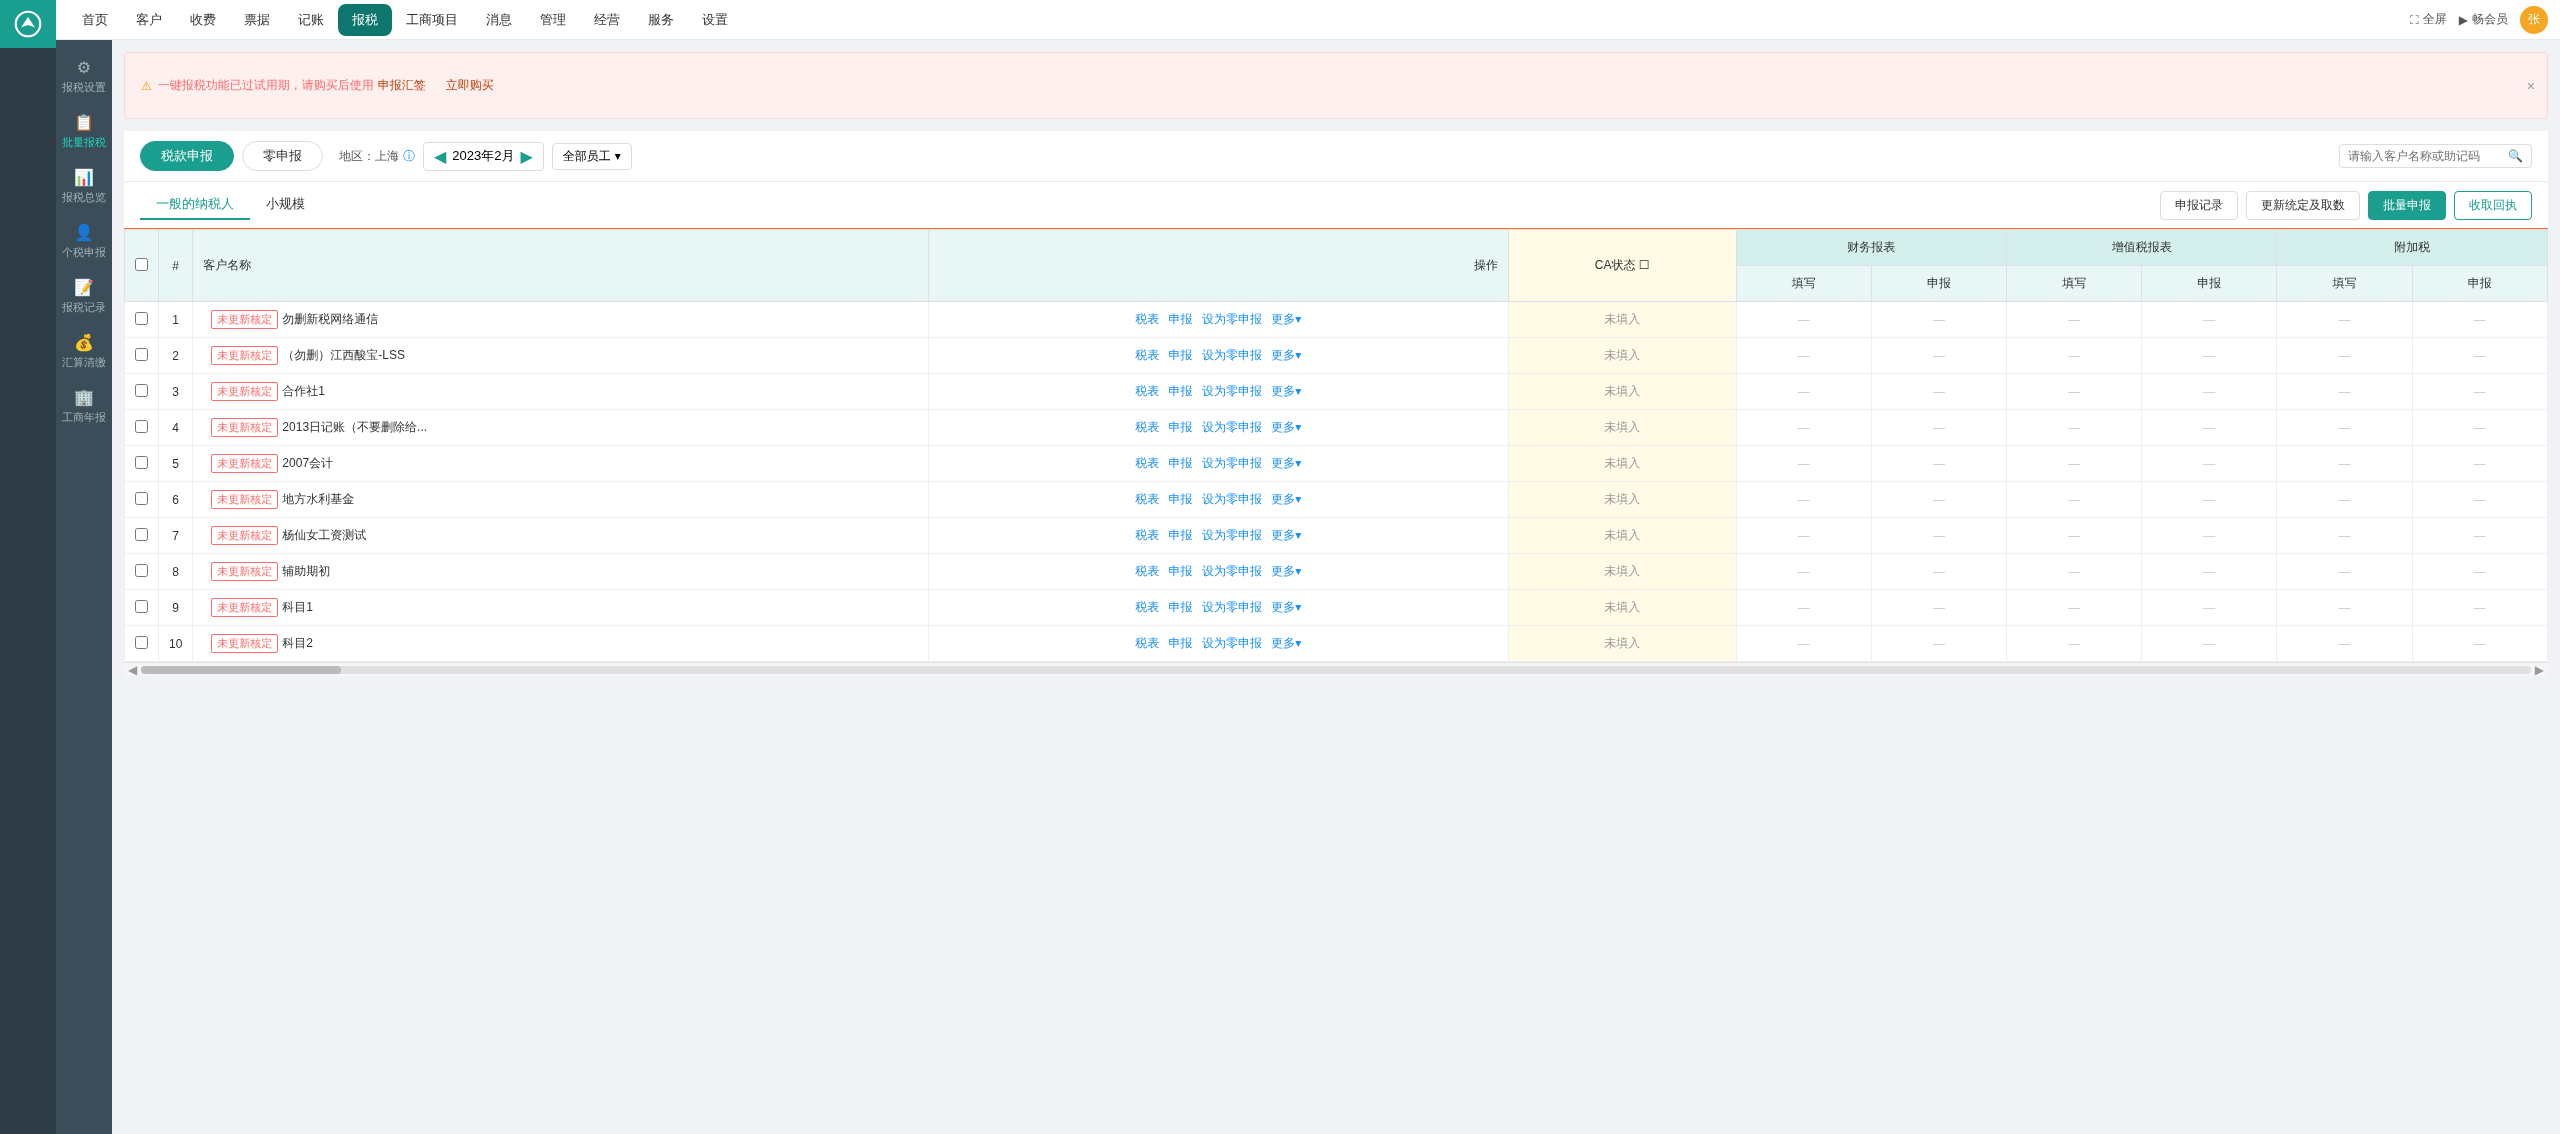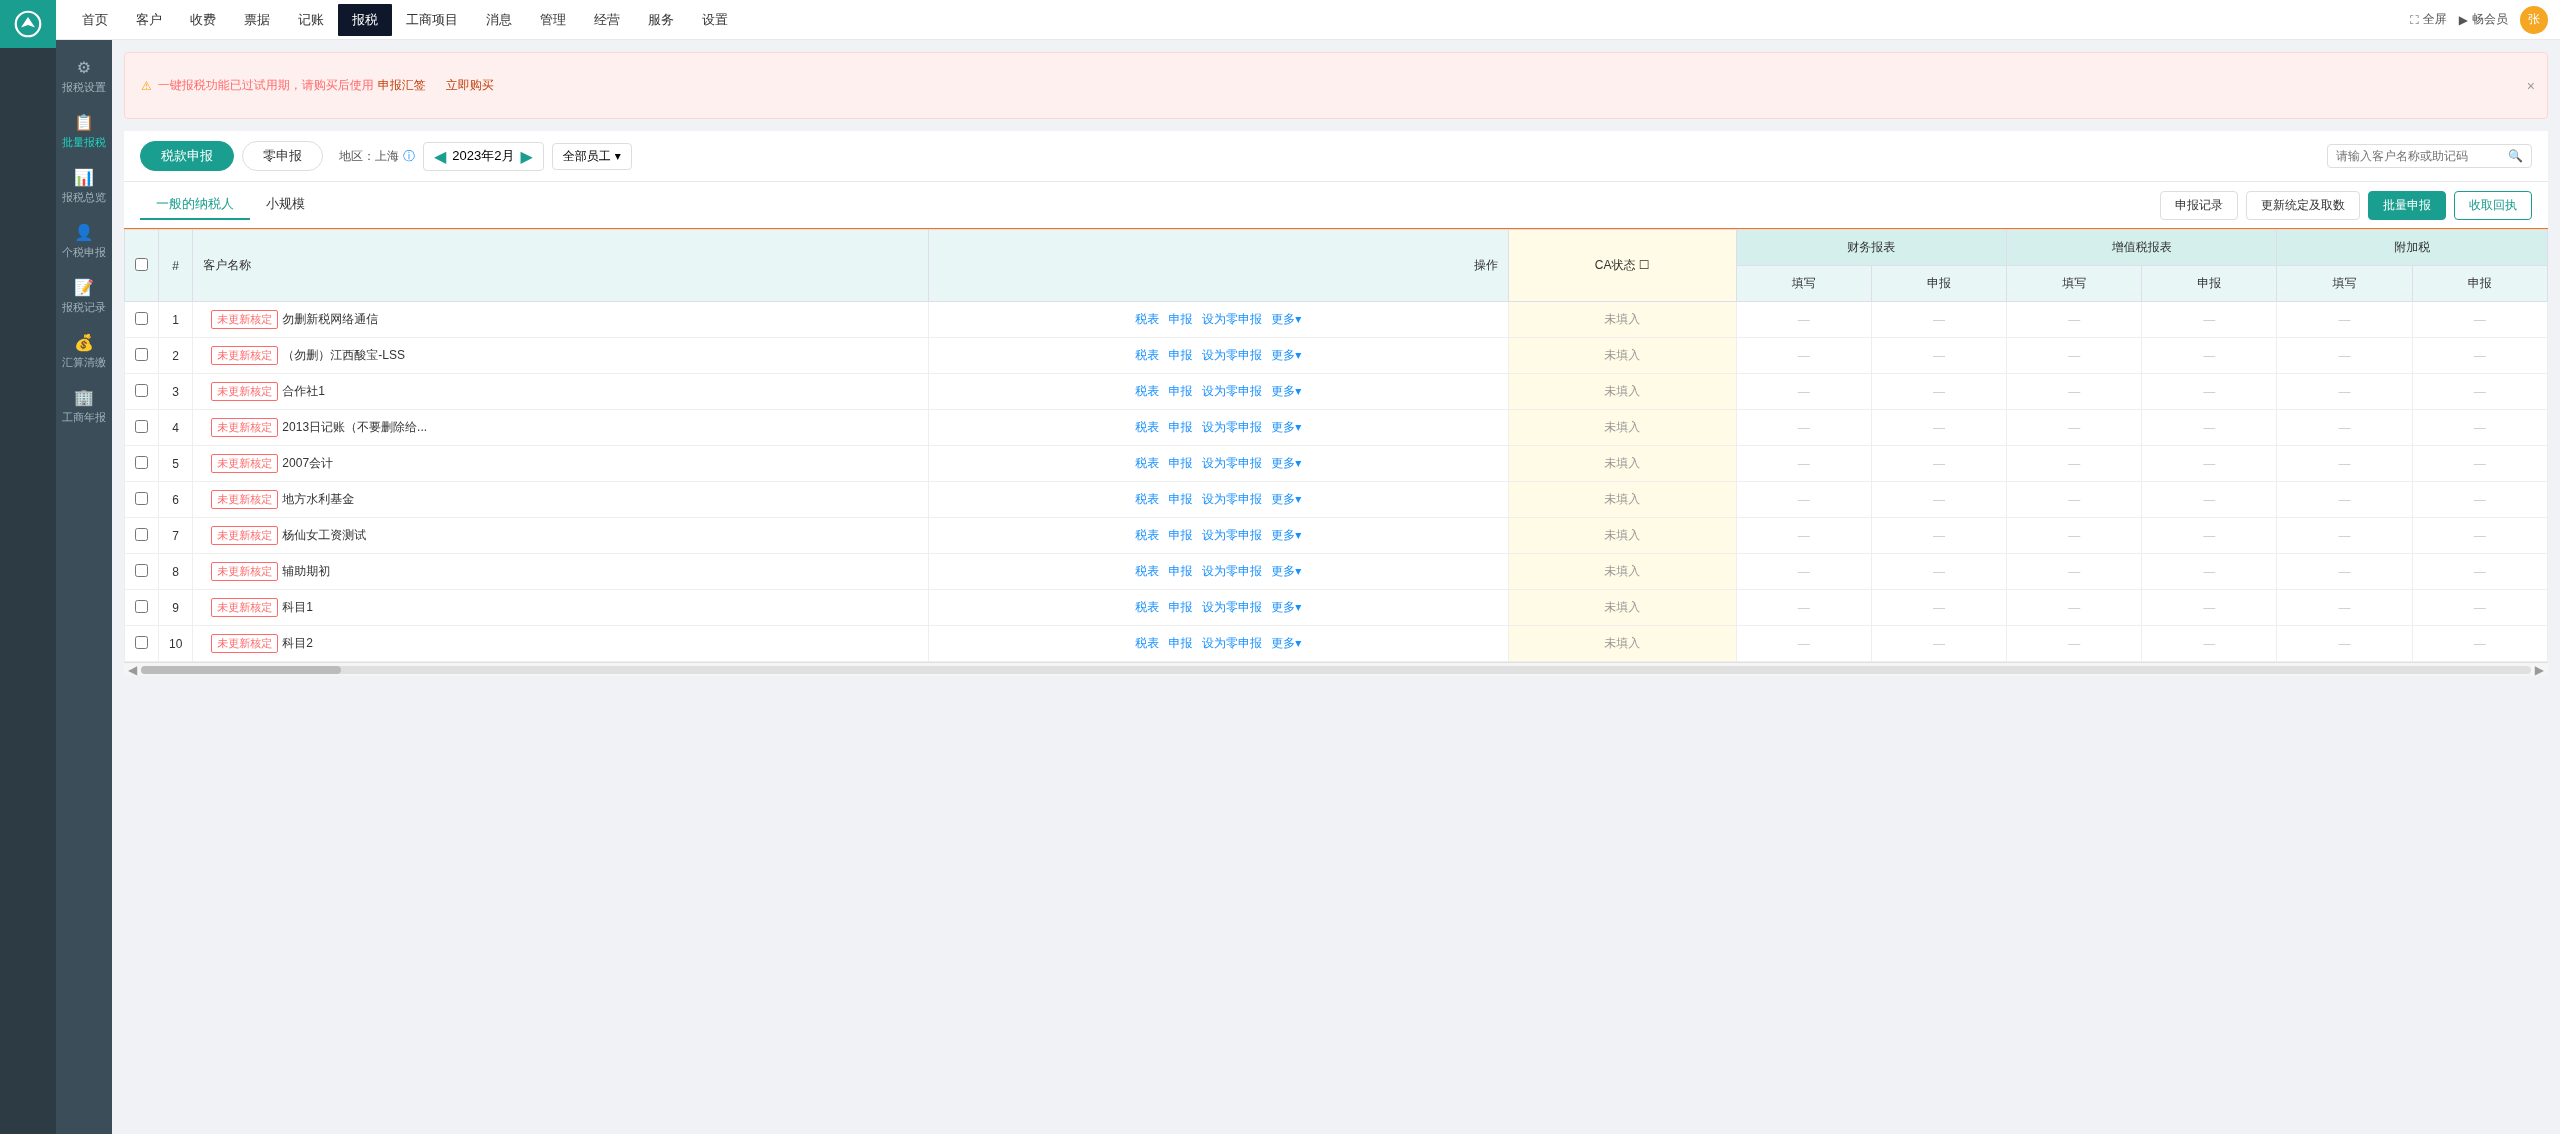--- a/index.html
+++ b/index.html
@@ -38,21 +38,21 @@
     }
     .top-nav-item {
       padding: 0 14px;
       height: 32px;
       display: flex;
       align-items: center;
       cursor: pointer;
       color: #333;
       font-size: 13px;
     }
-    .top-nav-item.active { background: #0f172a; color: #fff; border-radius: 1px; }
+    .top-nav-item.active { background: #0f766e; color: #fff; border-radius: 8px; }
     .top-nav-right {
       margin-left: auto;
       display: flex;
       align-items: center;
       gap: 12px;
       font-size: 12px;
       color: #555;
     }
     .top-nav-right .fullscreen-btn, .top-nav-right .member-btn {
       display: flex; align-items: center; gap: 4px; cursor: pointer; color: #555;
@@ -138,21 +138,21 @@
     }
     .date-nav-arrow { cursor: pointer; color: #1a9e8f; font-size: 16px; }
     .employee-selector {
       display: flex; align-items: center; gap: 4px; border: 1px solid #ddd; border-radius: 4px;
       padding: 4px 10px; background: #fff; font-size: 12px; cursor: pointer;
     }
     .search-box {
       margin-left: auto;
       display: flex; align-items: center;
       border: 1px solid #ddd; border-radius: 4px;
-      padding: 4px 8px; background: #fff; gap: 12px;
+      padding: 4px 8px; background: #fff;
     }
     .search-box input { border: none; outline: none; font-size: 12px; width: 160px; color: #999; }
 
     
     .sub-toolbar {
       background: #fff;
       padding: 8px 16px;
       display: flex;
       align-items: center;
       border-bottom: 1px solid #f97316;

